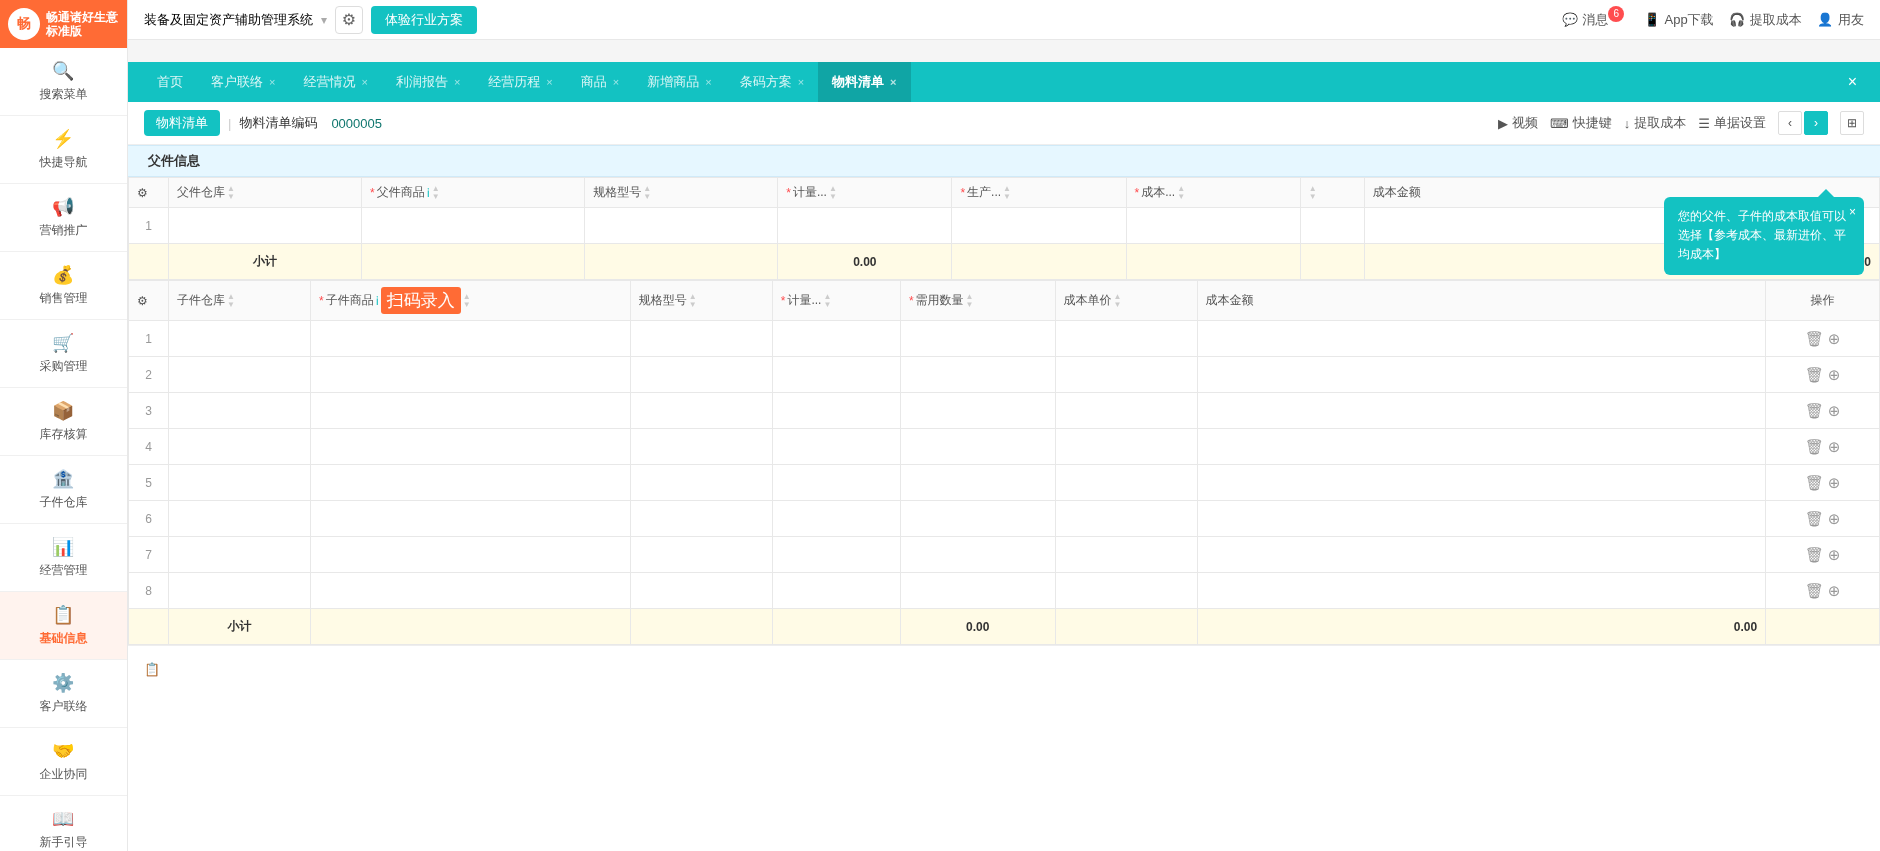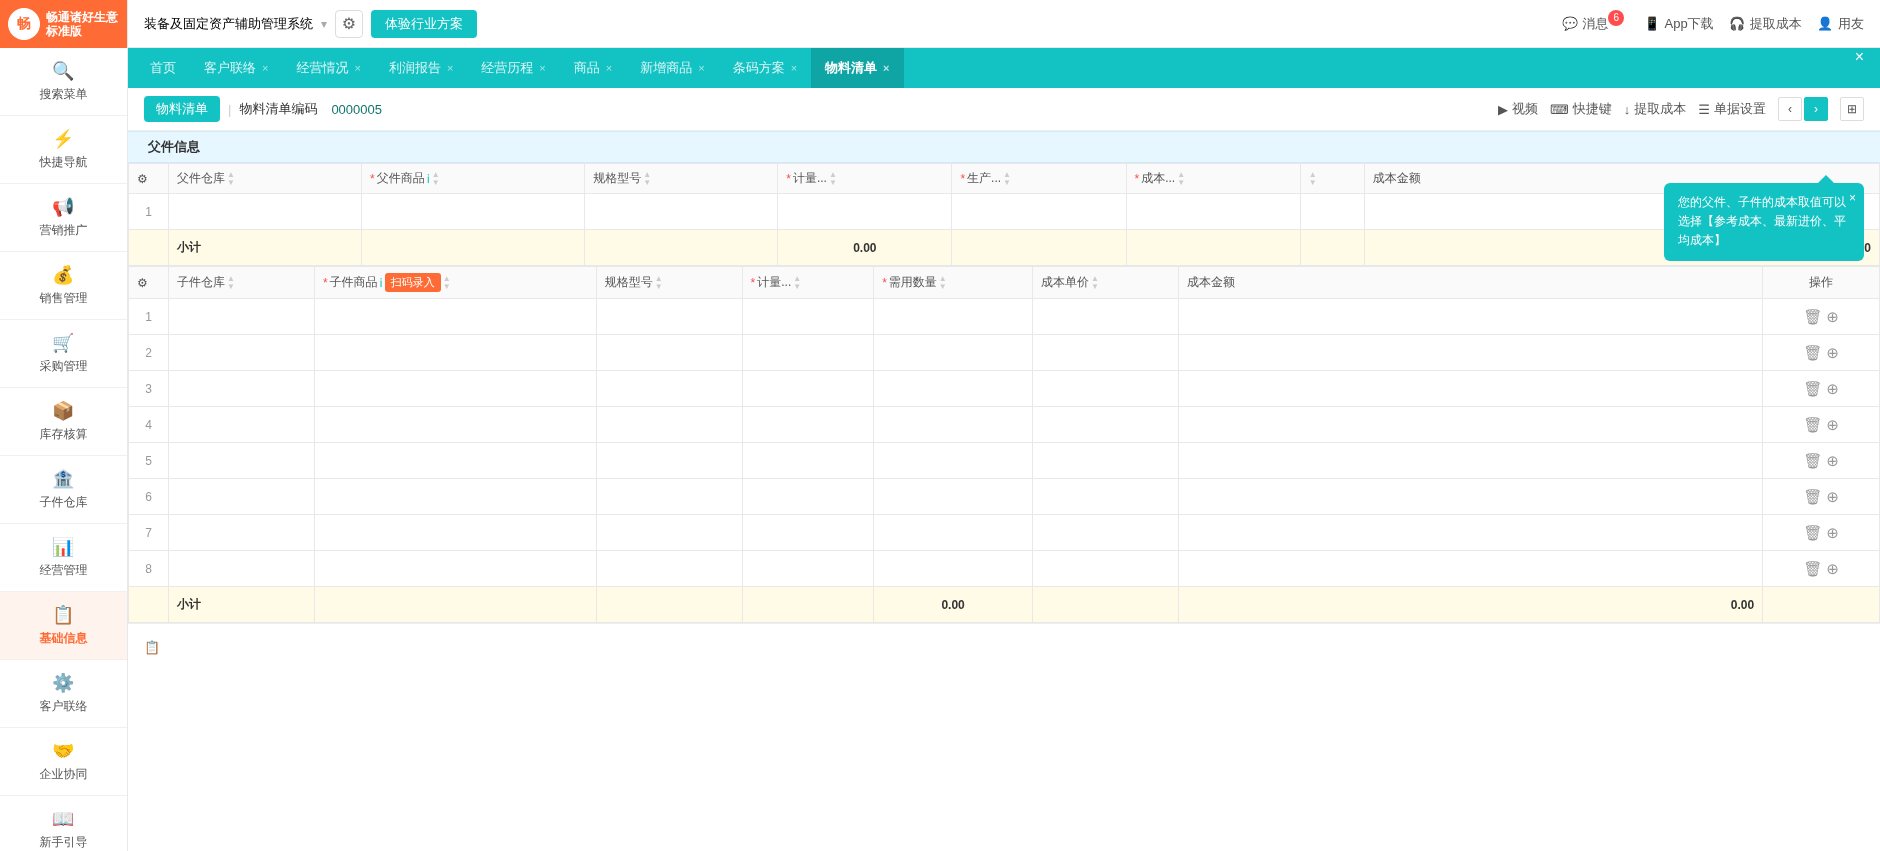--- a/index.html
+++ b/index.html
@@ -56,21 +56,21 @@
     .sidebar-item-icon { font-size: 18px; }
 
     
     .main { flex: 1; display: flex; flex-direction: column; overflow: hidden; }
 
     
     .topbar {
       background: #fff;
       border-bottom: 1px solid #e8e8e8;
       padding: 0 16px;
-      height: 48px;
+      height: 40px;
       display: flex;
       align-items: center;
       justify-content: space-between;
       flex-shrink: 0;
     }
     .topbar-left { display: flex; align-items: center; gap: 8px; }
     .topbar-arrow { color: #aaa; font-size: 12px; }
     .topbar-settings-btn {
       width: 28px; height: 28px;
       border: 1px solid #ddd;
@@ -96,24 +96,26 @@
       font-size: 10px;
       width: 16px; height: 16px;
       display: flex; align-items: center; justify-content: center;
       position: relative; top: -6px; left: -4px;
     }
 
     
     .nav-tabs {
       background: #13c2c2;
       display: flex;
+      align-items: center;
       flex-shrink: 0;
       height: 40px;
-      padding: 0 8px;
+      padding: 0 15px;
       overflow-x: auto;
+      margin-top: 22px;
     }
     .nav-tab {
       padding: 0 14px;
       height: 40px;
       display: flex;
       align-items: center;
       color: #fff;
       font-size: 13px;
       cursor: pointer;
       white-space: nowrap;
@@ -189,29 +191,29 @@
     .data-table td {
       border: 1px solid #e8e8e8;
       padding: 6px 8px;
       color: #333;
       height: 36px;
     }
     .data-table .row-num { color: #999; text-align: center; width: 40px; }
     .data-table .subtotal-row {
       background: #fffbe6;
     }
-    .data-table .subtotal-row td { font-weight: bold; color: #333; }
+    .data-table .subtotal-row td { font-weight: bold; color: #333; text-align: center; }
     .required-star { color: #ff4d4f; }
     .col-settings { text-align: center; width: 36px; }
     .scan-badge {
       background: #ff6b35;
       color: #fff;
       padding: 2px 6px;
       border-radius: 3px;
-      font-size: 11px;
+      font-size: 17px;
     }
     .action-icons { display: flex; align-items: center; gap: 4px; justify-content: center; }
     .action-icon { cursor: pointer; color: #999; font-size: 15px; }
 
     
     .tooltip-box {
       position: absolute;
       top: 95px;
       right: 16px;
       background: #13c2c2;

